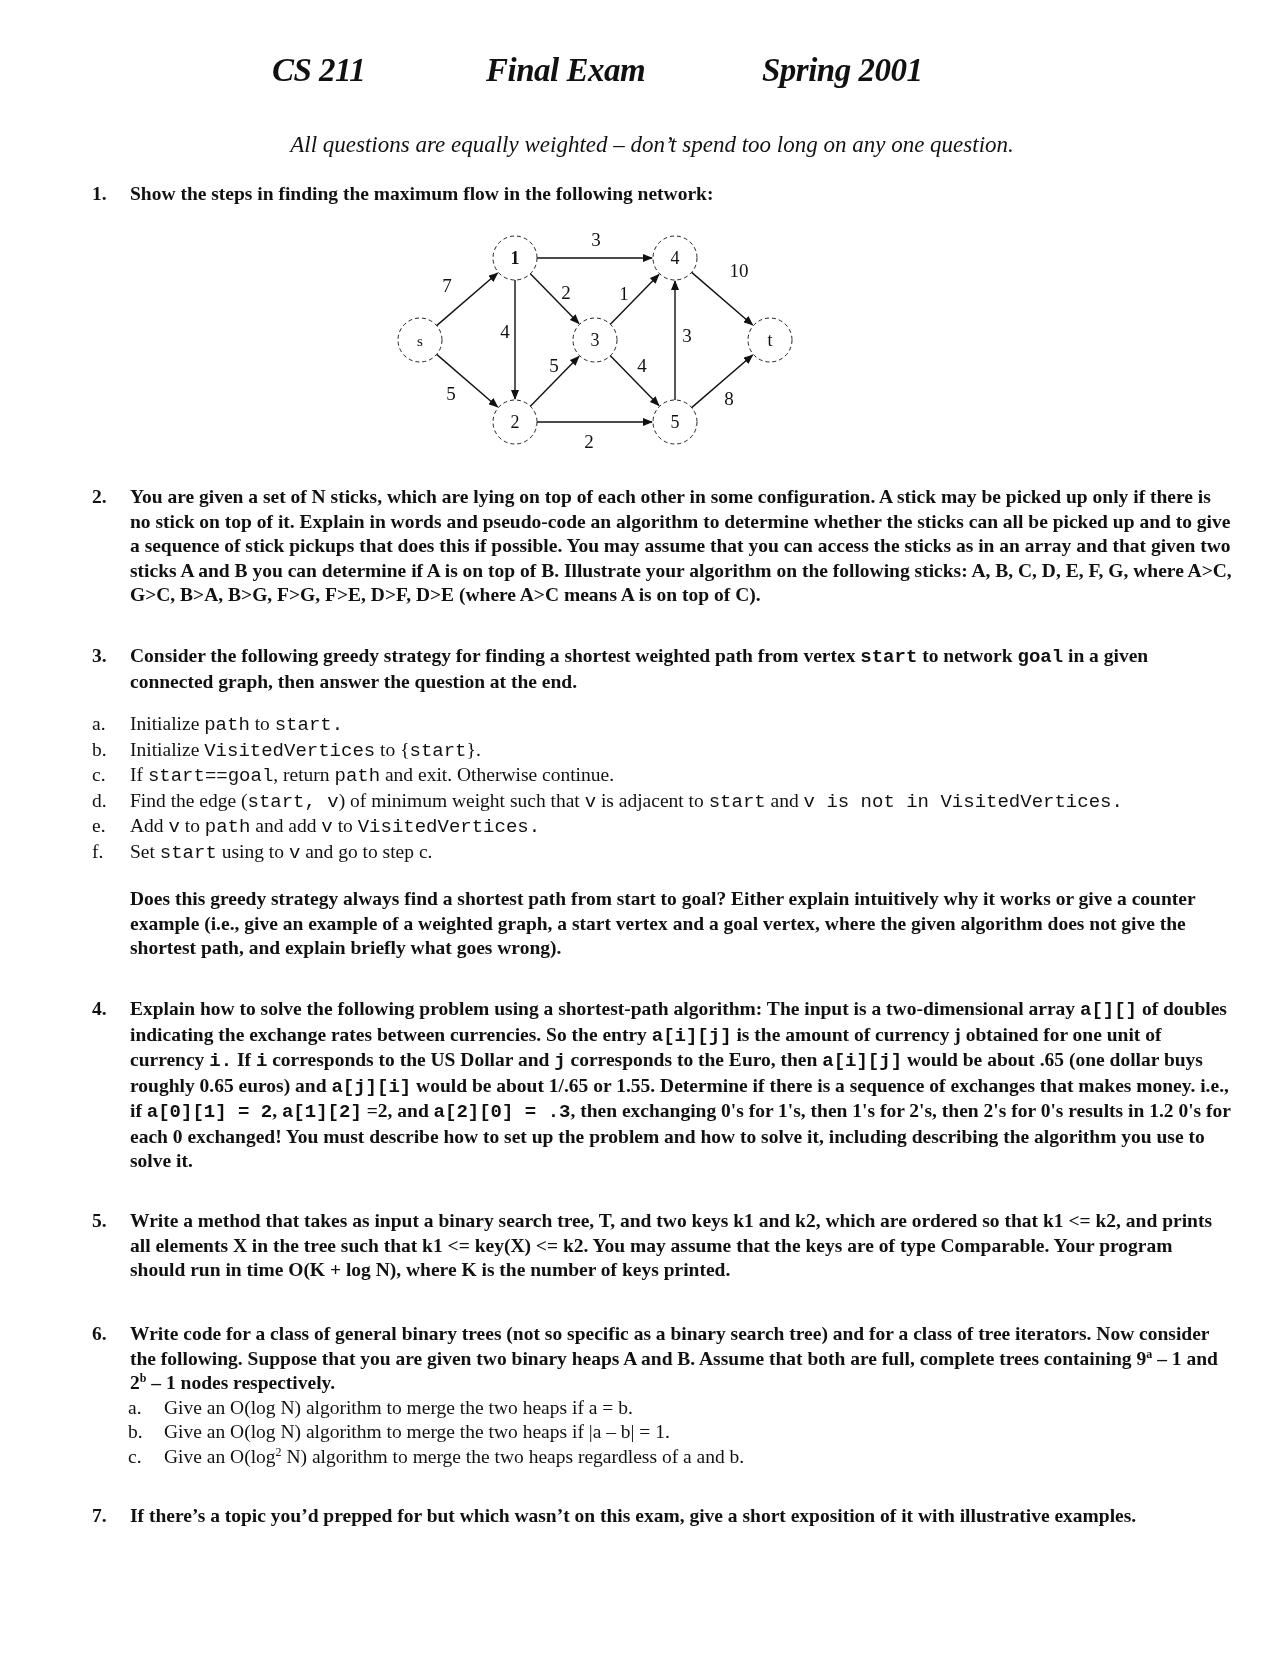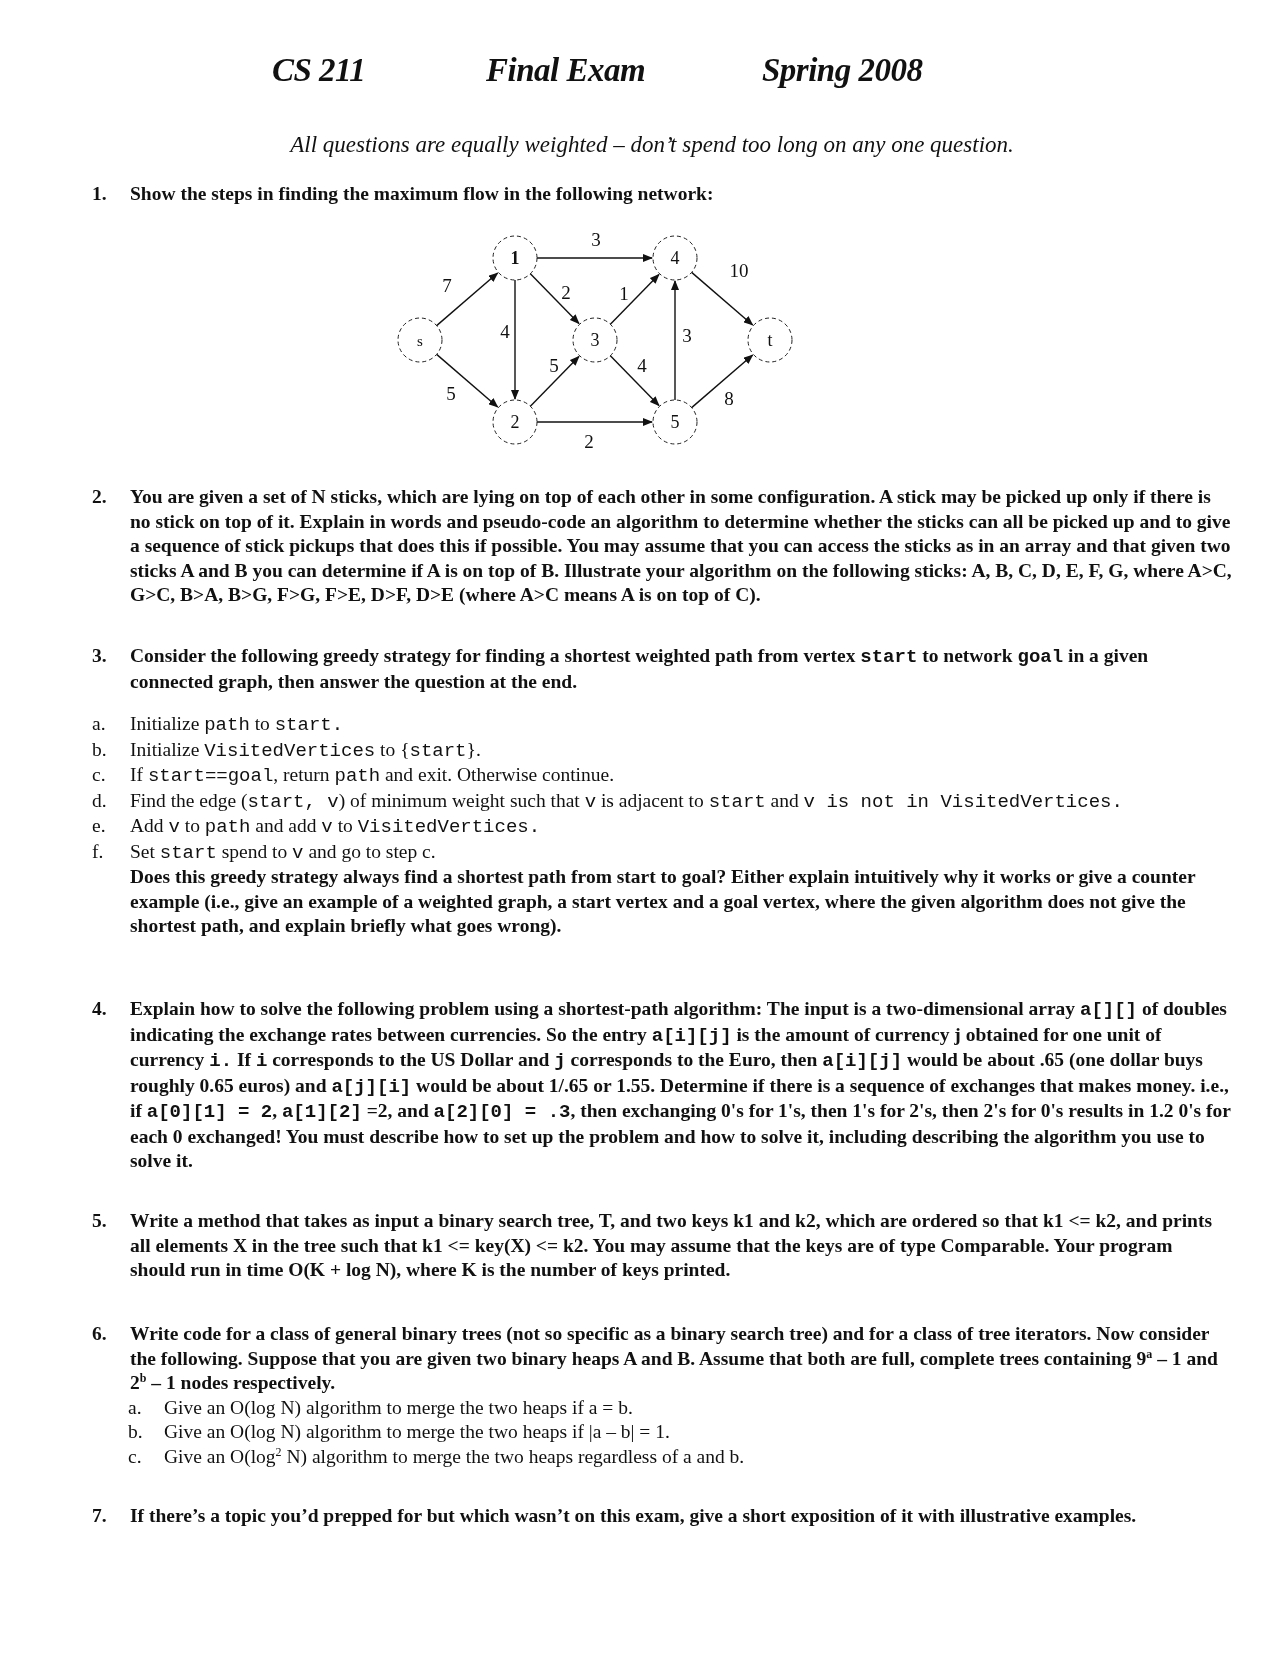--- a/index.html
+++ b/index.html
@@ -22,31 +22,31 @@
   }
   .q .num { position: absolute; left: 0; top: 0; font-weight: bold; }
   .q .body { margin-left: 38px; font-weight: bold; }
   .mono { font-family: "Liberation Mono", "DejaVu Sans Mono", monospace; font-size: 19px; }
   .steps { margin: 18px 0 0 0; padding: 0; list-style: none; }
   .steps li { position: relative; padding-left: 38px; }
   .steps li .lbl { position: absolute; left: 0; }
   .sub6 { margin: 0; padding: 0 0 0 36px; list-style: none; }
   .sub6 li { position: relative; padding-left: 36px; }
   .sub6 li .lbl { position: absolute; left: 0; }
-  .para { }
+  .para { margin-top: 22px; }
   sup { font-size: 12px; line-height: 0; }
   svg text { font-family: "Liberation Serif", "DejaVu Serif", serif; }
 </style>
 </head>
 <body>
 
 <div class="header">
   <span style="left:272px;">CS 211</span>
   <span style="left:486px;">Final Exam</span>
-  <span style="left:762px;">Spring 2008</span>
+  <span style="left:762px;">Spring 2001</span>
 </div>
 <div class="subtitle">All questions are equally weighted – don’t spend too long on any one question.</div>
 
 <div class="q" style="top:182px;">
   <span class="num">1.</span>
   <div class="body">Show the steps in finding the maximum flow in the following network:</div>
 </div>
 
 <svg id="flow-svg" style="position:absolute;left:0;top:0;" width="1280" height="480" viewBox="0 0 1280 480">
   <defs>
@@ -109,21 +109,21 @@
   <span class="num">3.</span>
   <div class="body">
     <span>Consider the following greedy strategy for finding a shortest weighted path from vertex </span><span class="mono">start</span><span> to network </span><span class="mono">goal</span><span> in a given connected graph, then answer the question at the end.</span>
   </div>
   <ul class="steps">
     <li><span class="lbl">a.</span><span>Initialize </span><span class="mono">path</span><span> to </span><span class="mono">start.</span></li>
     <li><span class="lbl">b.</span><span>Initialize </span><span class="mono">VisitedVertices</span><span> to {</span><span class="mono">start</span><span>}.</span></li>
     <li><span class="lbl">c.</span><span>If </span><span class="mono">start==goal</span><span>, return </span><span class="mono">path</span><span> and exit.  Otherwise continue.</span></li>
     <li style="white-space:nowrap;"><span class="lbl">d.</span><span>Find the edge (</span><span class="mono">start, v</span><span>) of minimum weight such that </span><span class="mono">v</span><span> is adjacent to </span><span class="mono">start</span><span> and </span><span class="mono">v</span><span class="mono"> is not in VisitedVertices.</span></li>
     <li><span class="lbl">e.</span><span>Add </span><span class="mono">v</span><span> to </span><span class="mono">path</span><span> and add </span><span class="mono">v</span><span> to </span><span class="mono">VisitedVertices.</span></li>
-    <li><span class="lbl">f.</span><span>Set </span><span class="mono">start</span><span> spend to </span><span class="mono">v</span><span> and go to step c.</span></li>
+    <li><span class="lbl">f.</span><span>Set </span><span class="mono">start</span><span> using to </span><span class="mono">v</span><span> and go to step c.</span></li>
   </ul>
   <div class="body para">Does this greedy strategy always find a shortest path from start to goal?  Either explain intuitively why it works or give a counter example (i.e., give an example of a weighted graph, a start vertex and a goal vertex, where the given algorithm does not give the shortest path, and explain briefly what goes wrong).</div>
 </div>
 
 <div class="q" style="top:997px;">
   <span class="num">4.</span>
   <div class="body"><span>Explain how to solve the following problem using a shortest-path algorithm: The input is a two-dimensional array </span><span class="mono">a[][]</span><span> of doubles indicating the exchange rates between currencies. So the entry </span><span class="mono">a[i][j]</span><span> is the amount of currency j obtained for one unit of currency </span><span class="mono">i.</span><span> If </span><span class="mono">i</span><span> corresponds to the US Dollar and </span><span class="mono">j</span><span> corresponds to the Euro, then </span><span class="mono">a[i][j]</span><span> would be about .65 (one dollar buys roughly 0.65 euros) and </span><span class="mono">a[j][i]</span><span> would be about 1/.65 or 1.55. Determine if there is a sequence of exchanges that makes money. i.e., if </span><span class="mono">a[0][1] = 2</span><span>, </span><span class="mono">a[1][2]</span><span> =2, and </span><span class="mono">a[2][0] = .3</span><span>, then exchanging 0's for 1's, then 1's for 2's, then 2's for 0's results in 1.2 0's for each 0 exchanged! You must describe how to set up the problem and how to solve it, including describing the algorithm you use to solve it.</span></div>
 </div>
 
 <div class="q" style="top:1209px;">

